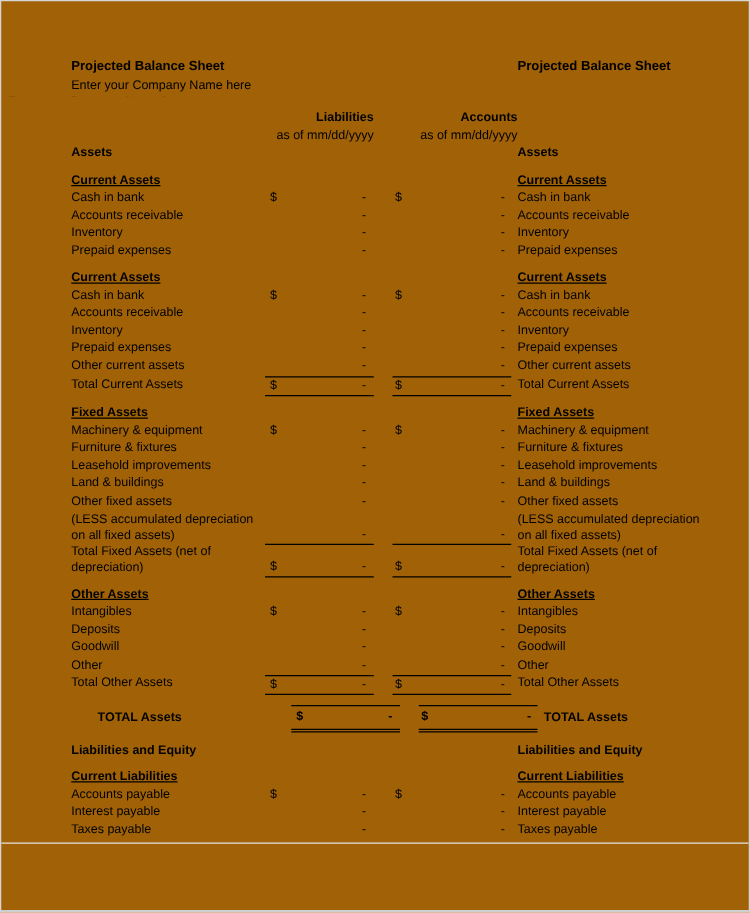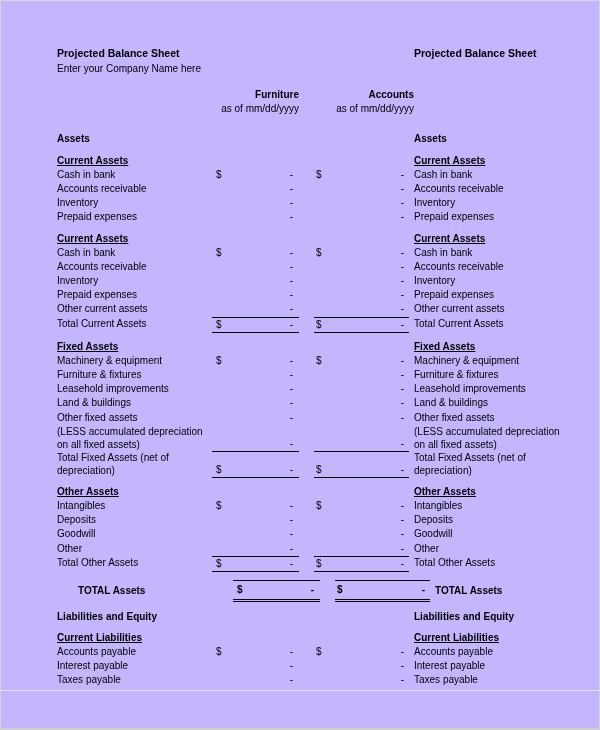--- a/index.html
+++ b/index.html
@@ -1,38 +1,38 @@
 <!DOCTYPE html>
 <html><head>
 <meta charset="utf-8">
 <style>
   html,body{margin:0;padding:0;background:#fff;}
   .page{
     position:relative;box-sizing:border-box;width:600px;height:730px;
-    background:#c4b5fd;border:1px solid #d6d6d6;border-bottom:2px solid #cfcfcf;
+    background:#a16207;border:1px solid #d6d6d6;border-bottom:2px solid #cfcfcf;
     overflow:hidden;padding-top:46px;
     font-family:"Liberation Sans","DejaVu Sans",sans-serif;
     font-size:10px;color:#000;
   }
   .row{display:flex;align-items:stretch;height:14.2px;line-height:13px;white-space:nowrap;}
   .c-label{width:150px;margin-left:56px;overflow:visible;}
   .c-hist{width:92px;display:flex;}
   .c-proj{width:110px;display:flex;}
   .c-rlabel{flex:1;padding-left:5px;overflow:hidden;}
   .amt{flex:1;display:flex;justify-content:space-between;align-items:flex-start;box-sizing:border-box;}
   .c-hist .amt{margin-left:5px;padding:0 6px 0 4px;}
   .c-proj .amt{margin-left:15px;padding:0 5px 0 2px;}
   .title-row{height:15px;font-weight:bold;font-size:10.5px;}
   .subtitle-row{height:15px;flex-direction:column;}
   .colhdr-row{margin-top:11px;font-weight:bold;}
   .asof-row{font-weight:normal;}
   .colhdr-row .c-hist,.colhdr-row .c-proj,
   .asof-row .c-hist,.asof-row .c-proj{justify-content:flex-end;padding-right:5px;}
   .heading{font-weight:bold;margin-top:8px;margin-bottom:6px;}
-  .rows > .heading:first-child{margin-top:16px;}
+  .rows > .heading:first-child{margin-top:0;}
   .section{font-weight:bold;margin-top:7px;}
   .section .c-label,.section .c-rlabel{text-decoration:underline;}
   .total{font-weight:normal;height:16px;}
   .total .amt{border-top:1px solid #000;border-bottom:1px solid #000;align-items:center;}
   .item2{height:26px;}
   .item2 .amt{align-items:flex-end;padding-bottom:1px;}
   .total2{font-weight:normal;height:27px;}
   .total2 .amt{border-top:1px solid #000;border-bottom:1px solid #000;align-items:flex-end;padding-bottom:1px;}
   .grandtotal{font-weight:bold;height:22px;margin-top:8px;margin-left:21px;}
   .grandtotal .c-label,.grandtotal .c-rlabel{display:flex;align-items:center;}
@@ -54,21 +54,21 @@
 
   <div class="row subtitle-row">
     <div class="c-label">Enter your Company Name here</div>
     <div class="c-hist"></div>
     <div class="c-proj"></div>
     <div class="c-rlabel">Enter your Company Name here</div>
   </div>
 
   <div class="row colhdr-row">
     <div class="c-label"></div>
-    <div class="c-hist">Furniture</div>
+    <div class="c-hist">Liabilities</div>
     <div class="c-proj">Accounts</div>
     <div class="c-rlabel"></div>
   </div>
 
   <div class="row asof-row">
     <div class="c-label"></div>
     <div class="c-hist">as of mm/dd/yyyy</div>
     <div class="c-proj">as of mm/dd/yyyy</div>
     <div class="c-rlabel"></div>
   </div>

